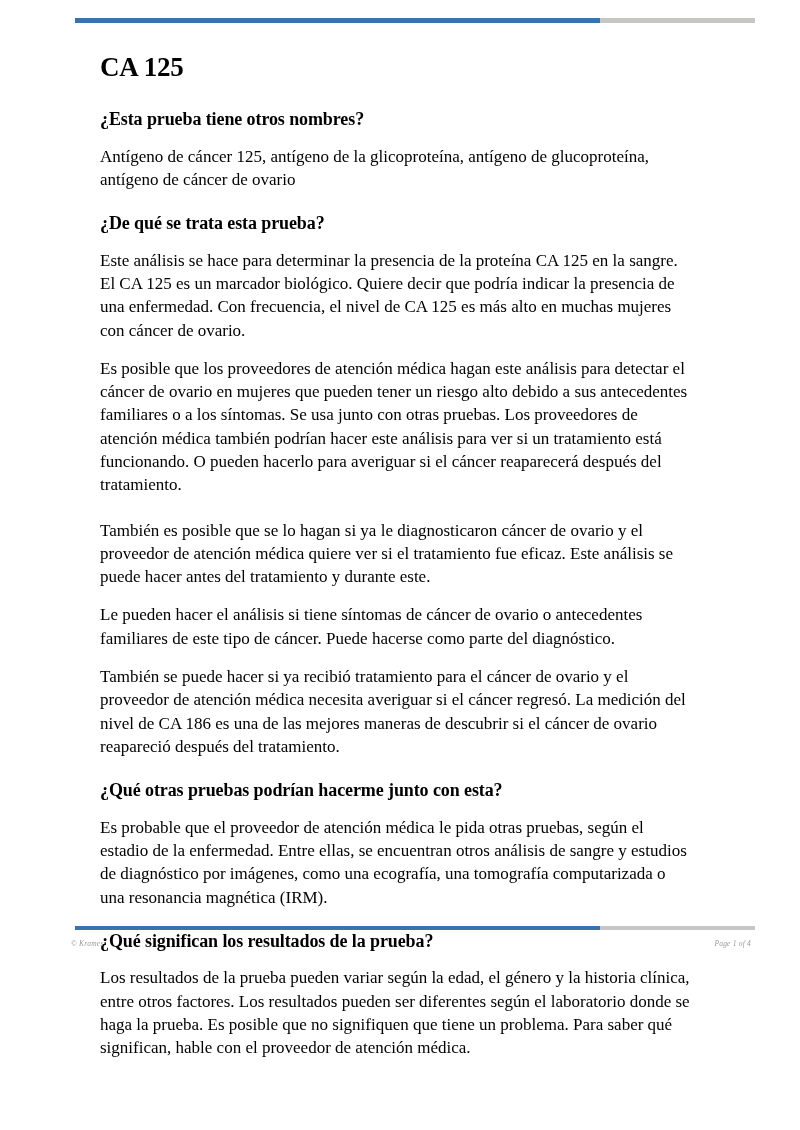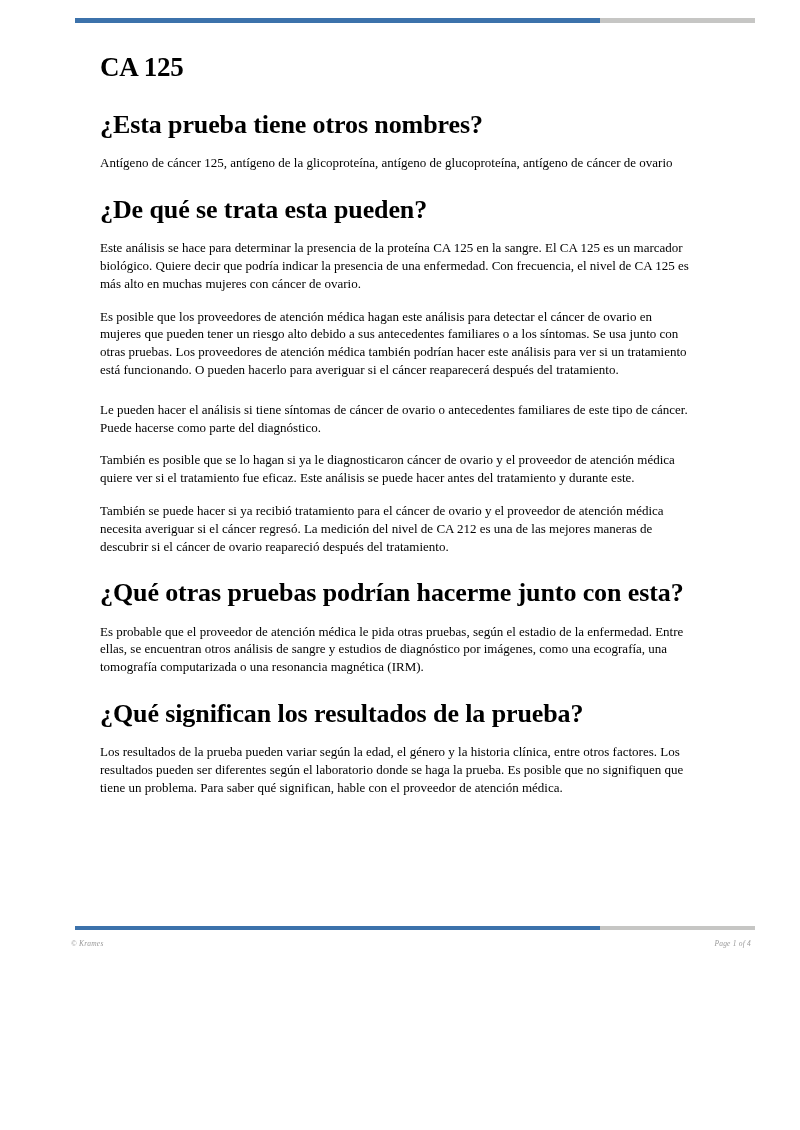--- a/index.html
+++ b/index.html
@@ -53,36 +53,36 @@
 
   .doc-title {
     font-size: 27px;
     font-weight: bold;
     line-height: 1.15;
     letter-spacing: -0.2px;
     margin: 0 0 26px 0;
   }
 
   h2.section-heading {
-    font-size: 26px;
+    font-size: 18px;
     font-weight: bold;
     line-height: 1.2;
     margin: 14px 0 14px 0;
     letter-spacing: -0.1px;
   }
 
   .section {
     margin-bottom: 22px;
   }
   .section:last-child {
     margin-bottom: 0;
   }
 
   p.body-text {
-    font-size: 13px;
+    font-size: 17px;
     line-height: 1.37;
     margin: 0 0 15px 0;
     text-align: left;
   }
   p.body-text:last-child {
     margin-bottom: 0;
   }
 
   
   .section + .section {
@@ -138,29 +138,29 @@
   <div class="content">
 
     <h1 class="doc-title">CA 125</h1>
 
     <div class="section">
       <h2 class="section-heading">¿Esta prueba tiene otros nombres?</h2>
       <p class="body-text">Antígeno de cáncer 125, antígeno de la glicoproteína, antígeno de glucoproteína, antígeno de cáncer de ovario</p>
     </div>
 
     <div class="section">
-      <h2 class="section-heading">¿De qué se trata esta pueden?</h2>
+      <h2 class="section-heading">¿De qué se trata esta prueba?</h2>
       <p class="body-text">Este análisis se hace para determinar la presencia de la proteína CA 125 en la sangre. El CA 125 es un marcador biológico. Quiere decir que podría indicar la presencia de una enfermedad. Con frecuencia, el nivel de CA 125 es más alto en muchas mujeres con cáncer de ovario.</p>
       <p class="body-text">Es posible que los proveedores de atención médica hagan este análisis para detectar el cáncer de ovario en mujeres que pueden tener un riesgo alto debido a sus antecedentes familiares o a los síntomas. Se usa junto con otras pruebas. Los proveedores de atención médica también podrían hacer este análisis para ver si un tratamiento está funcionando. O pueden hacerlo para averiguar si el cáncer reaparecerá después del tratamiento.</p>
     </div>
 
     <div class="section">
+      <p class="body-text">También es posible que se lo hagan si ya le diagnosticaron cáncer de ovario y el proveedor de atención médica quiere ver si el tratamiento fue eficaz. Este análisis se puede hacer antes del tratamiento y durante este.</p>
       <p class="body-text">Le pueden hacer el análisis si tiene síntomas de cáncer de ovario o antecedentes familiares de este tipo de cáncer. Puede hacerse como parte del diagnóstico.</p>
-      <p class="body-text">También es posible que se lo hagan si ya le diagnosticaron cáncer de ovario y el proveedor de atención médica quiere ver si el tratamiento fue eficaz. Este análisis se puede hacer antes del tratamiento y durante este.</p>
-      <p class="body-text">También se puede hacer si ya recibió tratamiento para el cáncer de ovario y el proveedor de atención médica necesita averiguar si el cáncer regresó. La medición del nivel de CA 212 es una de las mejores maneras de descubrir si el cáncer de ovario reapareció después del tratamiento.</p>
+      <p class="body-text">También se puede hacer si ya recibió tratamiento para el cáncer de ovario y el proveedor de atención médica necesita averiguar si el cáncer regresó. La medición del nivel de CA 186 es una de las mejores maneras de descubrir si el cáncer de ovario reapareció después del tratamiento.</p>
     </div>
 
     <div class="section">
       <h2 class="section-heading">¿Qué otras pruebas podrían hacerme junto con esta?</h2>
       <p class="body-text">Es probable que el proveedor de atención médica le pida otras pruebas, según el estadio de la enfermedad. Entre ellas, se encuentran otros análisis de sangre y estudios de diagnóstico por imágenes, como una ecografía, una tomografía computarizada o una resonancia magnética (IRM).</p>
     </div>
 
     <div class="section">
       <h2 class="section-heading">¿Qué significan los resultados de la prueba?</h2>
       <p class="body-text">Los resultados de la prueba pueden variar según la edad, el género y la historia clínica, entre otros factores. Los resultados pueden ser diferentes según el laboratorio donde se haga la prueba. Es posible que no signifiquen que tiene un problema. Para saber qué significan, hable con el proveedor de atención médica.</p>

